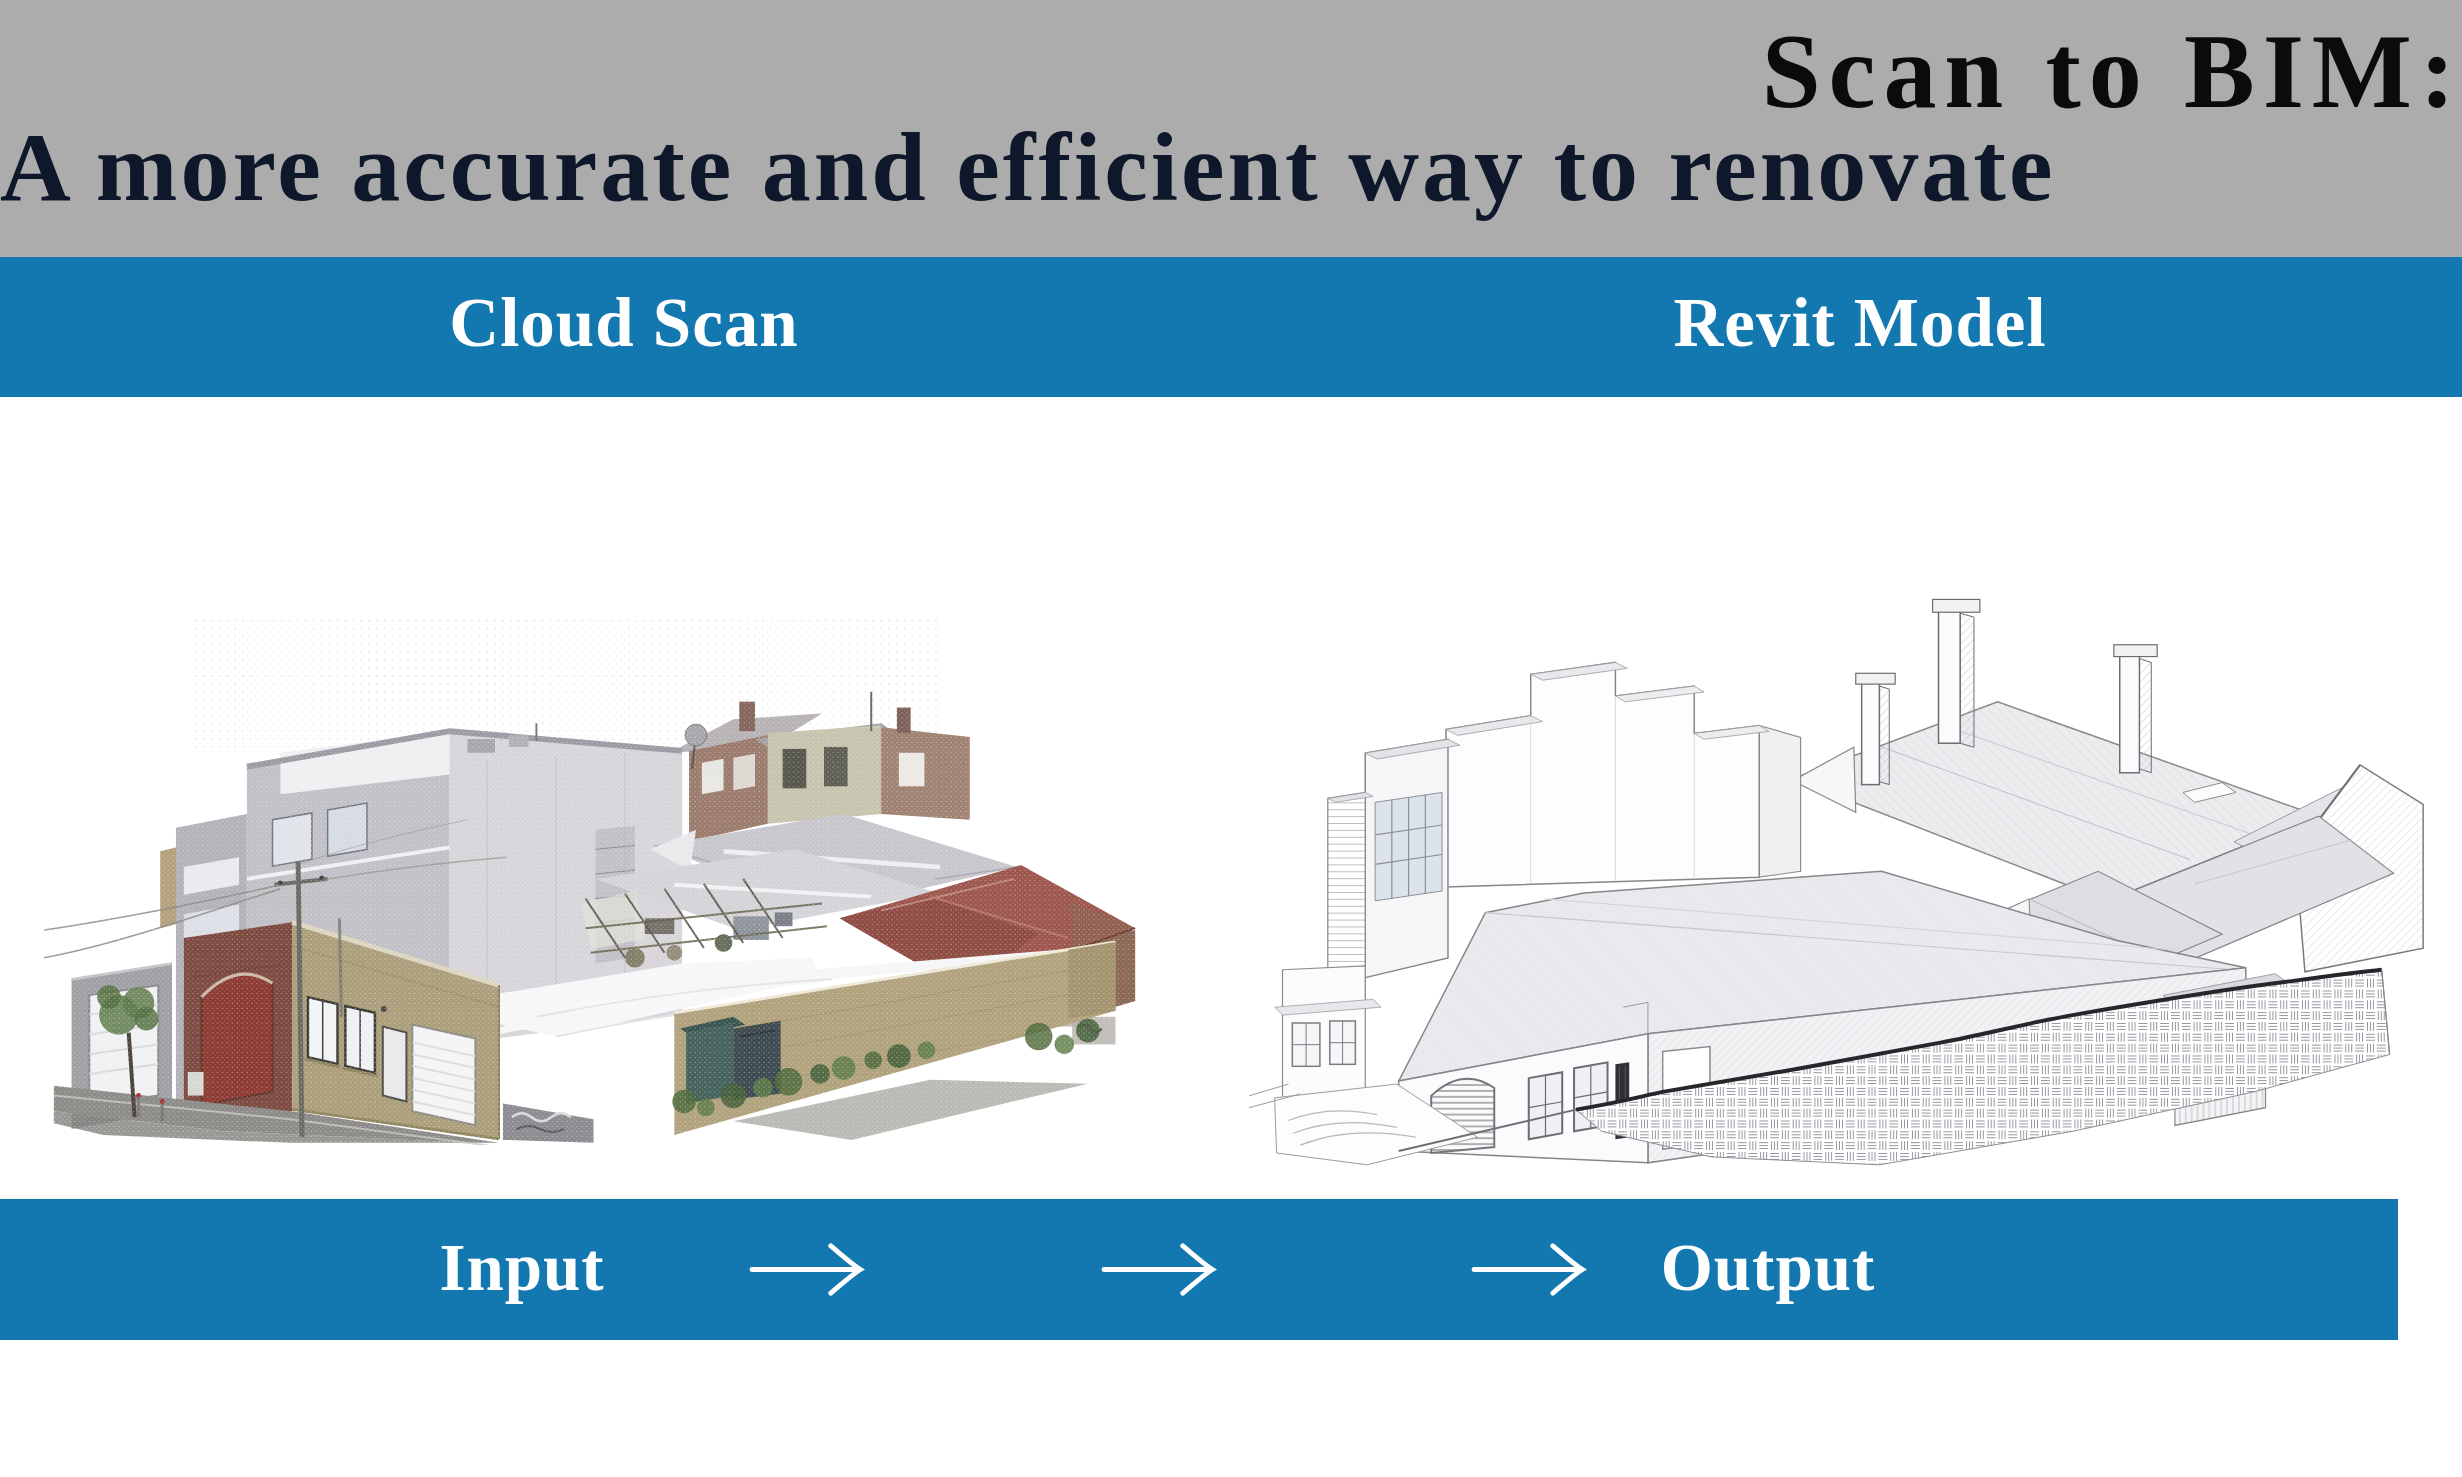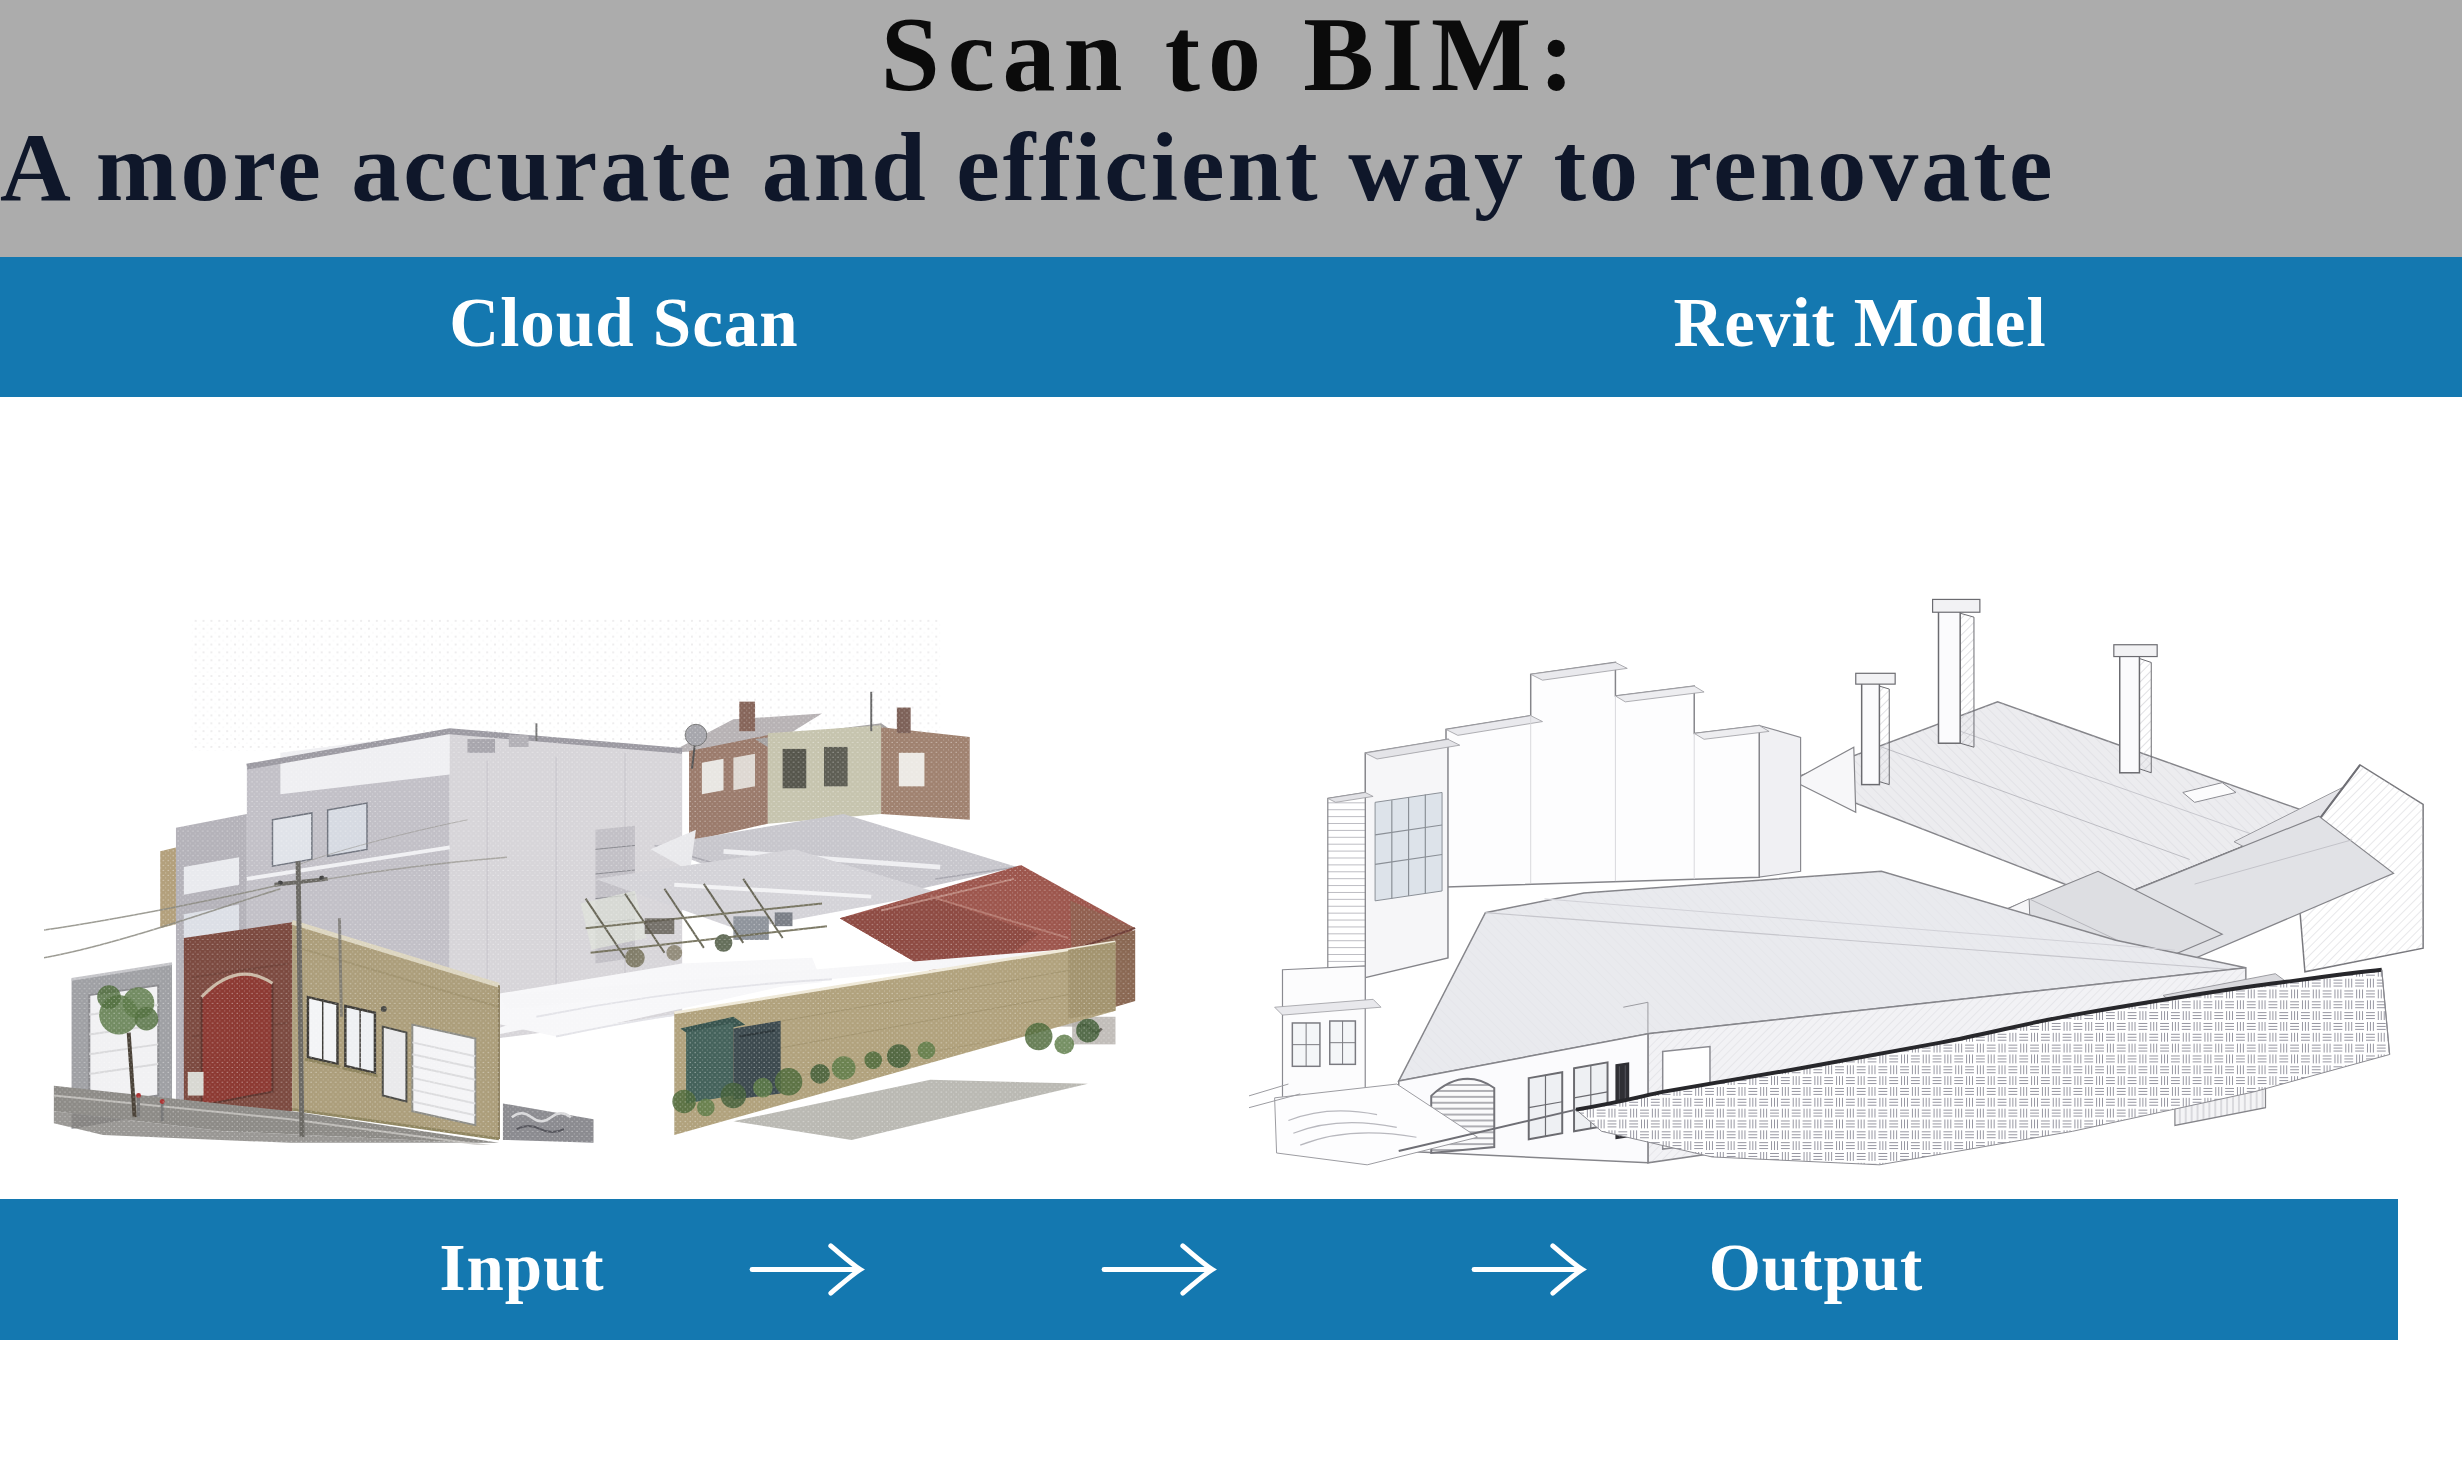--- a/index.html
+++ b/index.html
@@ -1,19 +1,19 @@
 <!DOCTYPE html>
 <html><head>
 <meta charset="utf-8">
 <style>
   html,body{margin:0;padding:0;background:#fff;}
   .poster{position:relative;width:2463px;height:1478px;background:#ffffff;overflow:hidden;
           font-family:"Liberation Serif","DejaVu Serif",serif;}
   .banner{position:absolute;left:0;top:0;width:2463px;height:257px;background:#acacac;}
-  .title{position:absolute;left:0;top:2px;width:100%;text-align:center;font-weight:bold;
+  .title{position:absolute;left:0;top:19px;width:100%;text-align:right;font-weight:bold;
          font-size:106px;letter-spacing:7.9px;color:#0b0b0b;line-height:1.0;}
   .subtitle{position:absolute;left:0;top:118px;width:100%;text-align:left;font-weight:bold;
          font-size:98px;letter-spacing:3px;color:#0f172a;line-height:1.0;}
   .label-bar{position:absolute;left:0;top:257px;width:2463px;height:140px;background:#1478b0;}
   .flow-bar{position:absolute;left:0;top:1199px;width:2390px;height:141px;background:#1478b0;padding-left:8px;}
   .panel-label{position:absolute;top:50%;transform:translate(-50%,-54%);color:#ffffff;
          font-weight:bold;font-size:69px;letter-spacing:1px;white-space:nowrap;}
   .flow-label{position:absolute;color:#ffffff;font-weight:bold;font-size:67px;letter-spacing:1px;
          transform:translate(-50%,-52%);white-space:nowrap;}
   .arrow-svg{position:absolute;width:148px;height:63px;}
@@ -426,21 +426,21 @@
       <path d="M86,8 C98,18 108,27 116,32 C108,37 98,46 86,56" stroke="#ffffff" stroke-width="5" fill="none" stroke-linecap="round"></path>
     </svg>
     <svg class="arrow-svg" style="left:1098px;top:1269px;transform:translate(0,-50%);position:absolute;" viewBox="0 0 150 64">
       <path d="M6,32 H112" stroke="#ffffff" stroke-width="5" fill="none" stroke-linecap="round"></path>
       <path d="M86,8 C98,18 108,27 116,32 C108,37 98,46 86,56" stroke="#ffffff" stroke-width="5" fill="none" stroke-linecap="round"></path>
     </svg>
     <svg class="arrow-svg" style="left:1468px;top:1269px;transform:translate(0,-50%);position:absolute;" viewBox="0 0 150 64">
       <path d="M6,32 H112" stroke="#ffffff" stroke-width="5" fill="none" stroke-linecap="round"></path>
       <path d="M86,8 C98,18 108,27 116,32 C108,37 98,46 86,56" stroke="#ffffff" stroke-width="5" fill="none" stroke-linecap="round"></path>
     </svg>
-    <span class="flow-label" style="left:1816px;top:70px;">Output</span>
+    <span class="flow-label" style="left:1768px;top:70px;">Output</span>
   </div>
 
   <style>
     .flow-bar .arrow-svg{top:39px !important;transform:none !important;}
     .flow-bar svg:nth-of-type(1){left:746px !important;}
     .flow-bar svg:nth-of-type(2){left:1098px !important;}
     .flow-bar svg:nth-of-type(3){left:1468px !important;}
   </style>
 
   <footer class="footer">

